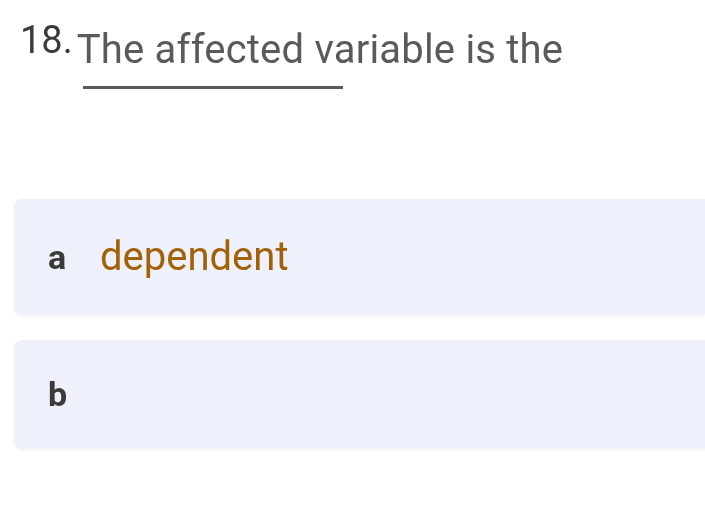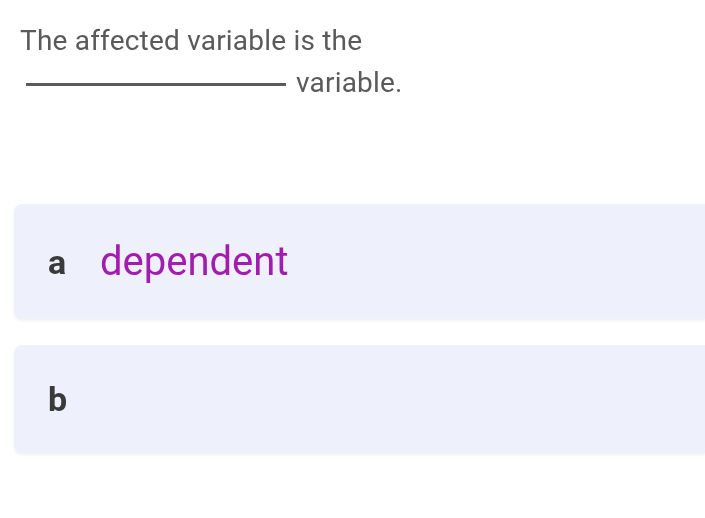--- a/index.html
+++ b/index.html
@@ -23,21 +23,21 @@
     font-size: 38px;
     color: #3a3a3a;
     font-weight: 400;
     margin-right: 4px;
     line-height: 1.1;
   }
   .question-text-wrap {
     flex: 1;
   }
   .question-text {
-    font-size: 28px;
+    font-size: 40px;
     color: #5a5a5a;
     font-weight: 400;
     line-height: 1.5;
     letter-spacing: 0.2px;
   }
   .blank {
     display: inline-block;
     border-bottom: 3px solid #5a5a5a;
     width: 260px;
     position: relative;
@@ -59,33 +59,33 @@
     cursor: pointer;
   }
   .option-letter {
     font-size: 34px;
     font-weight: 700;
     color: #3a3a3a;
     width: 52px;
   }
   .option-text {
     font-size: 40px;
-    color: #a21caf;
+    color: #a16207;
     font-weight: 400;
   }
 </style>
 </head>
 <body>
 
 <div class="question-block">
+  <div class="question-number">18.</div>
   <div class="question-text-wrap">
     <span class="question-text">The affected variable is the</span>
     <br>
     <span class="blank"></span>
-    <span class="question-text">variable.</span>
   </div>
 </div>
 
 <div class="options">
   <div class="option">
     <div class="option-letter">a</div>
     <div class="option-text">dependent</div>
   </div>
   <div class="option">
     <div class="option-letter">b</div>

